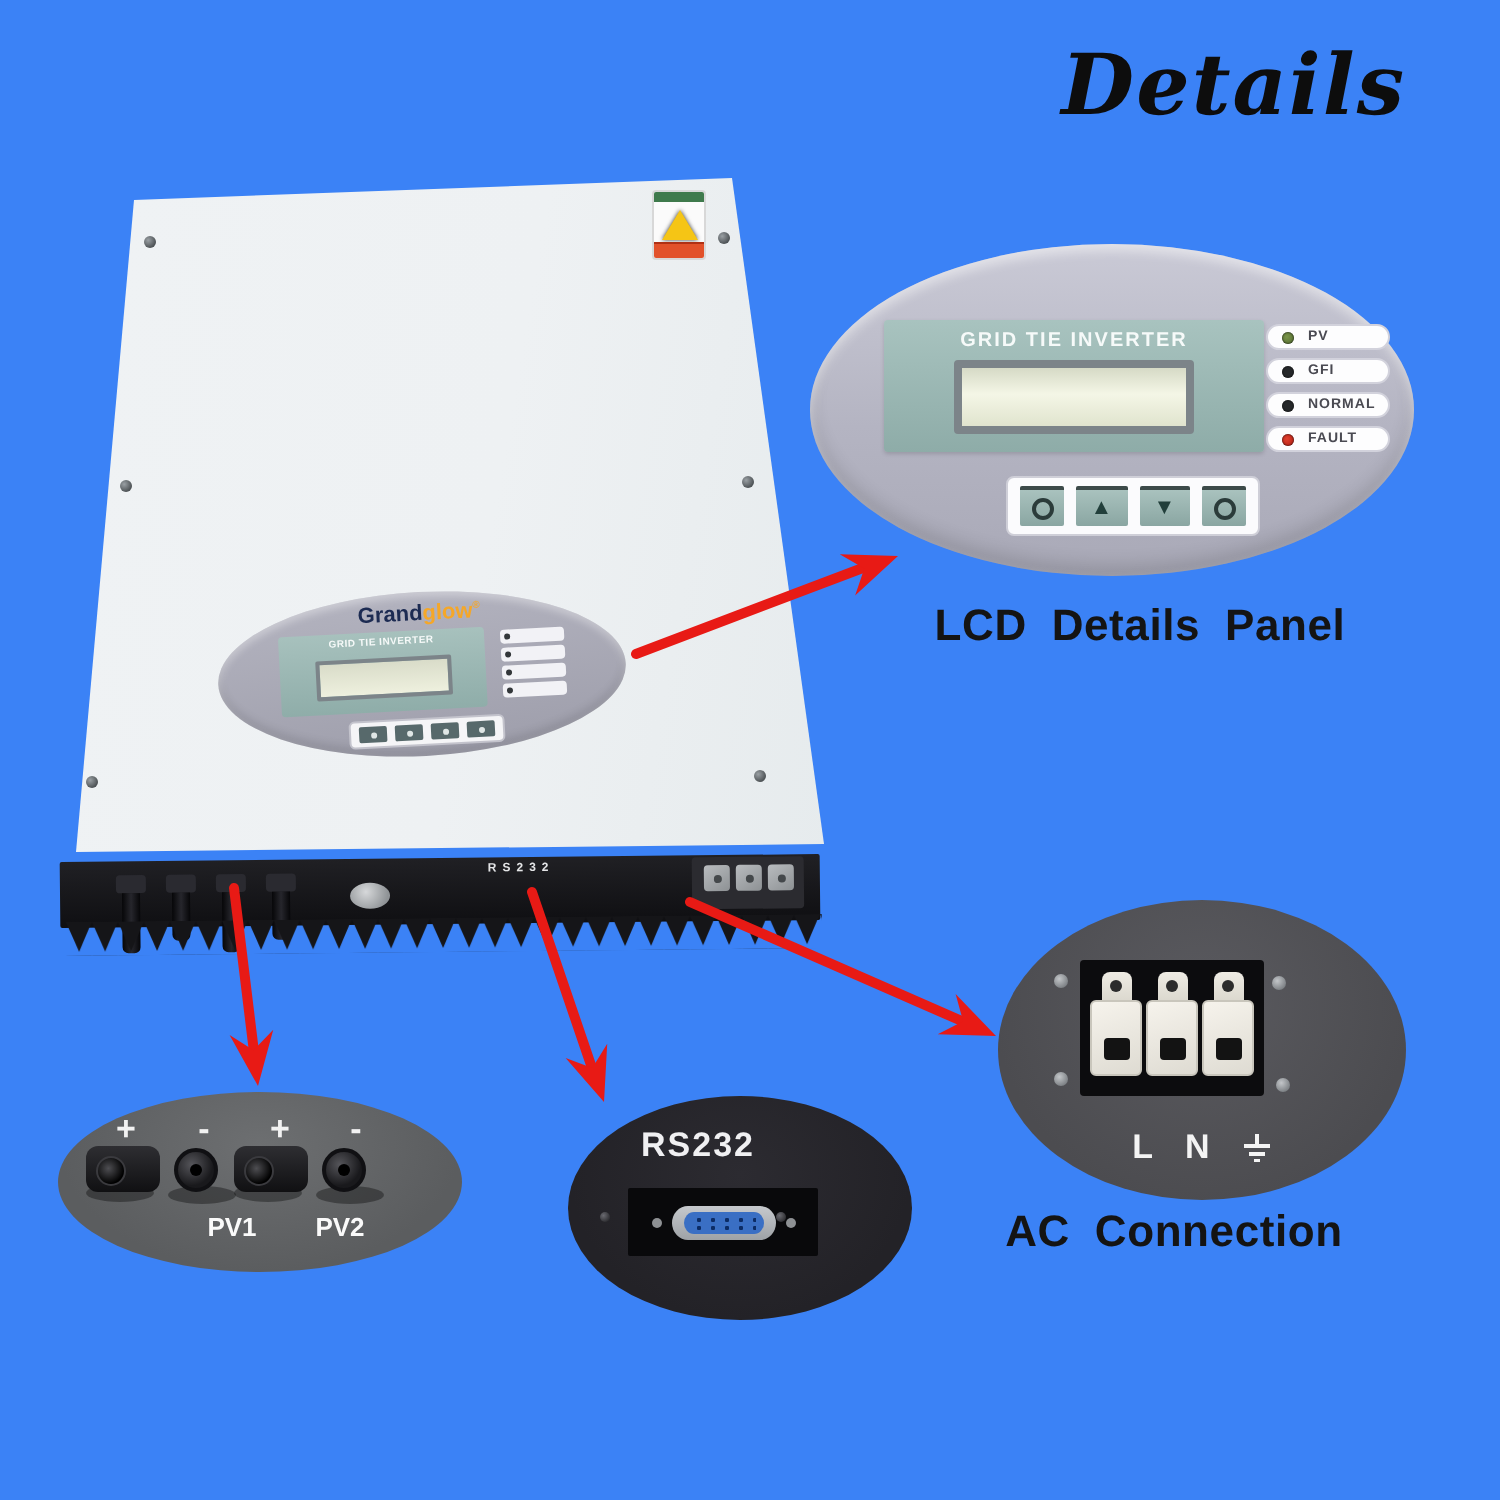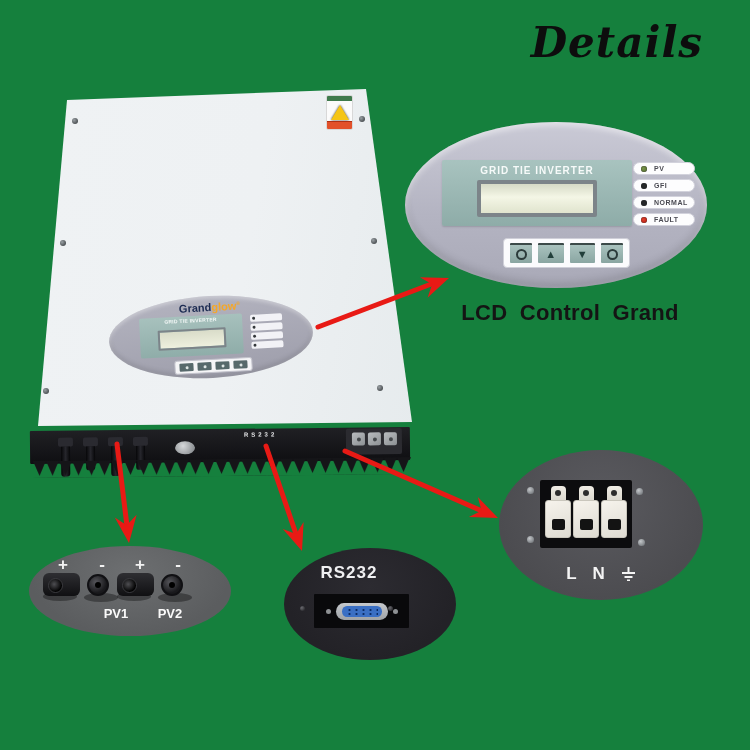--- a/index.html
+++ b/index.html
@@ -3,21 +3,21 @@
 <meta charset="utf-8">
 <style>
   :root{
     --accent-red:#e81a15; --logo-navy:#1c2b52; --logo-orange:#f5a728;
     --panel-teal:#9bb9b5; --led-fault:#b01c12; --led-pv:#51682f;
     --callout-gray:#b9b9c6; --dc-gray:#5b5d5f; --data-black:#232227; --ac-gray:#4c4c50;
   }
   *{margin:0;padding:0;box-sizing:border-box;}
   html,body{background:#fff;}
   body{font-family:"Liberation Sans",sans-serif;}
-  .stage{position:relative;width:750px;height:750px;background:#15803d;overflow:hidden;}
+  .stage{position:relative;width:750px;height:750px;background:#3b82f6;overflow:hidden;}
 
   
   .page-title{position:absolute;top:18px;right:47px;font-family:"DejaVu Serif",serif;
     font-style:italic;font-weight:bold;font-size:42px;color:#0d0d0d;letter-spacing:1px;}
 
   
   .inverter{position:absolute;left:28px;top:86px;width:400px;height:415px;}
   .inv-body{position:absolute;left:0;top:0;width:390px;height:345px;
     clip-path:polygon(39px 14px,338px 3px,384px 336px,10px 340px);
     background:linear-gradient(100deg,#dbe0e3 0%,#eff2f4 7%,#eef1f3 55%,#e6ebed 100%);}
@@ -265,21 +265,21 @@
           <span>▲</span>
         </div>
       <div class="key tri">
           <span>▼</span>
         </div>
       <div class="key round">
           <div class="ring"></div>
         </div>
     </div>
   </div>
-  <div class="caption" style="left:440px;top:300px;width:260px">LCD Control Grand</div>
+  <div class="caption" style="left:440px;top:300px;width:260px">LCD Details Panel</div>
 
   <div class="dc-callout">
     <span class="dc-sign" style="left:24px">+</span>
     <span class="dc-sign" style="left:63px">-</span>
     <span class="dc-sign" style="left:101px">+</span>
     <span class="dc-sign" style="left:139px">-</span>
 
     <div class="mc4-shadow" style="left:14px;top:46px"></div>
     <div class="mc4-shadow" style="left:55px;top:47px"></div>
     <div class="mc4-shadow" style="left:88px;top:46px"></div>
@@ -333,20 +333,21 @@
       <svg width="15" height="14" viewBox="0 0 15 14">
         <g stroke="#f4f4f4" stroke-width="2">
           <line x1="7.5" y1="0" x2="7.5" y2="6"></line>
           <line x1="1" y1="6" x2="14" y2="6"></line>
           <line x1="3.5" y1="10" x2="11.5" y2="10"></line>
           <line x1="6" y1="13.5" x2="9" y2="13.5"></line>
         </g>
       </svg>
     </div>
   </div>
+  <div class="caption" style="left:487px;top:603px;width:200px">AC Connection</div>
 
   <svg class="arrows" width="750" height="750">
     <g>
       <line class="arrow-line" x1="318" y1="327" x2="434" y2="283"></line>
       <polygon class="arrow-head" points="0,0 -27,11 -18,0 -27,-11" transform="translate(449,278) rotate(-20.5)"></polygon>
     </g>
     <g>
       <line class="arrow-line" x1="117" y1="444" x2="127" y2="526"></line>
       <polygon class="arrow-head" points="0,0 -27,11 -18,0 -27,-11" transform="translate(129,543) rotate(83)"></polygon>
     </g>

